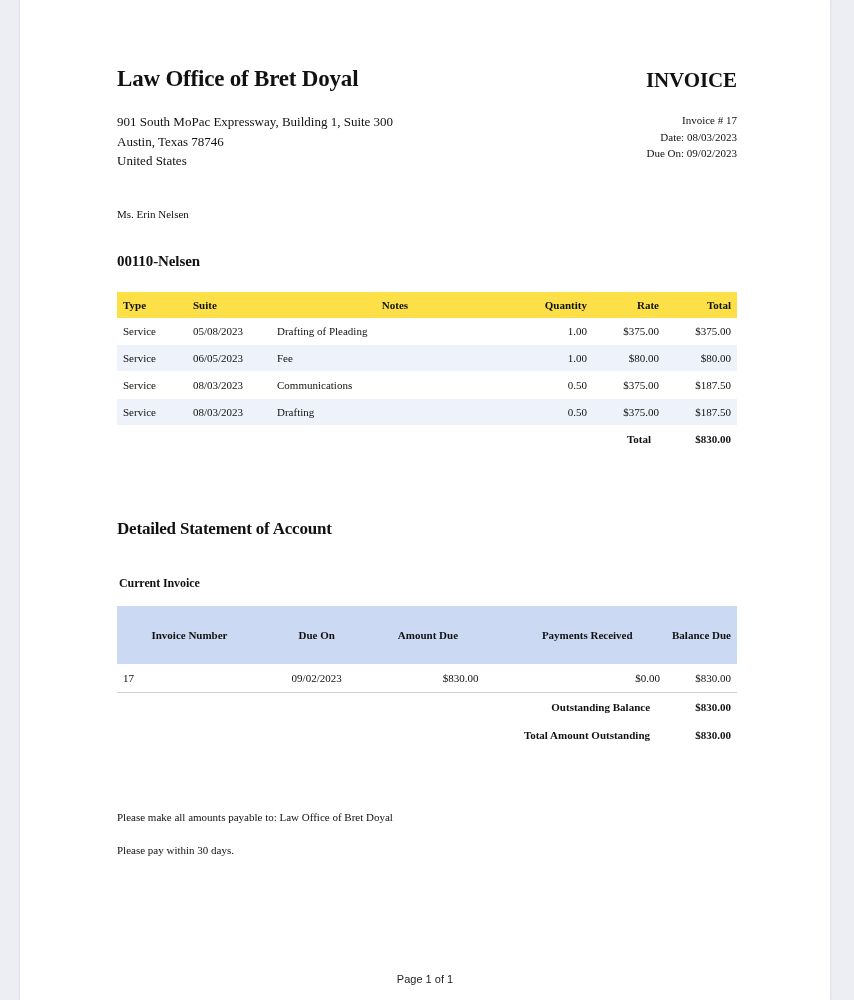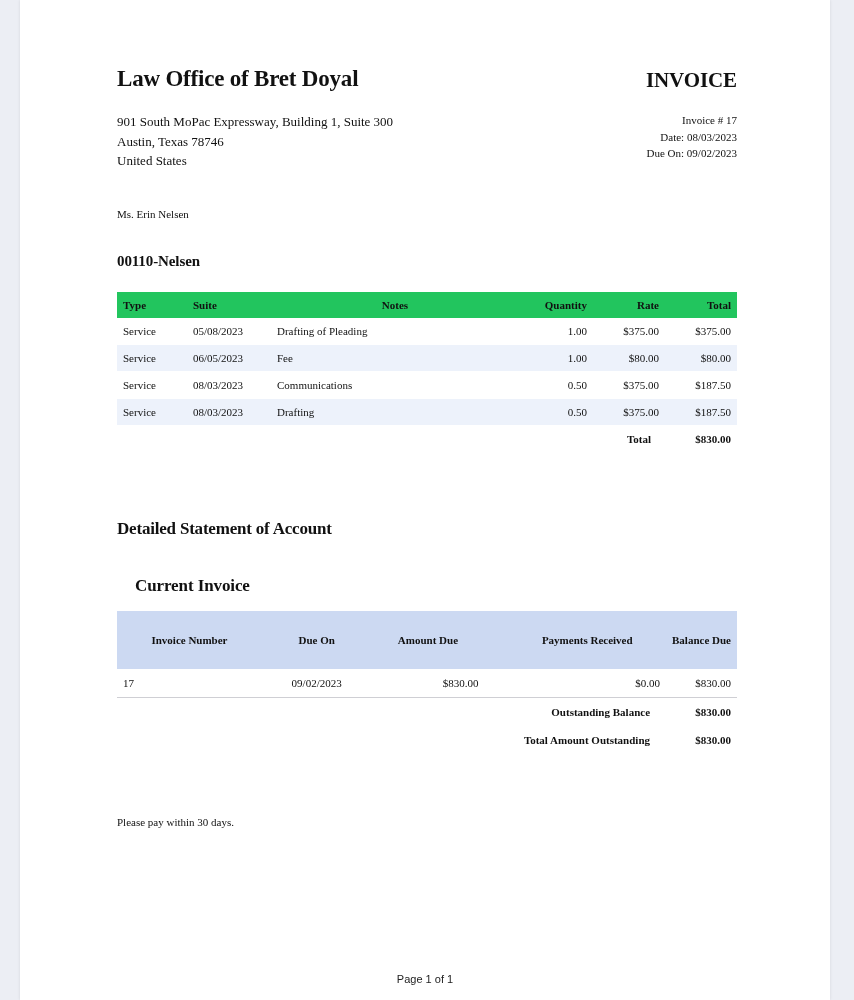--- a/index.html
+++ b/index.html
@@ -96,21 +96,21 @@
   
   table {
     border-collapse: collapse;
     width: 100%;
     font-size: 11px;
   }
   .items-table {
     margin-top: 22px;
   }
   .items-table thead th {
-    background: #22c55e;
+    background: #fde047;
     font-weight: bold;
     font-size: 11px;
     padding: 7px 6px;
     white-space: nowrap;
   }
   .items-table tbody td {
     padding: 7px 6px;
     border-bottom: 1px solid #ffffff;
   }
   .items-table tbody tr:nth-child(odd) td {
@@ -141,24 +141,24 @@
   .items-total-row .val { text-align: right; }
 
   
   .statement-title {
     font-size: 17px;
     font-weight: bold;
     margin-top: 67px;
     letter-spacing: -0.2px;
   }
   .statement-sub {
-    font-size: 17px;
+    font-size: 12px;
     font-weight: bold;
     margin-top: 37px;
-    margin-left: 18px;
+    margin-left: 2px;
     letter-spacing: -0.1px;
   }
   .stmt-table {
     margin-top: 15px;
   }
   .stmt-table thead th {
     background: #ccd9f2;
     font-weight: bold;
     padding: 23px 6px;
     text-align: center;
@@ -315,18 +315,19 @@
         <tr class="stmt-summary-row">
           <td></td>
           <td></td>
           <td></td>
           <td class="lbl">Total Amount Outstanding</td>
           <td class="val">$830.00</td>
         </tr>
       </tbody>
     </table>
 
+    <div class="pay-note">Please make all amounts payable to: Law Office of Bret Doyal</div>
     <div class="pay-note">Please pay within 30 days.</div>
 
   </div>
 
   <div class="page-number">Page 1 of 1</div>
 </div>
 
 </body></html>

